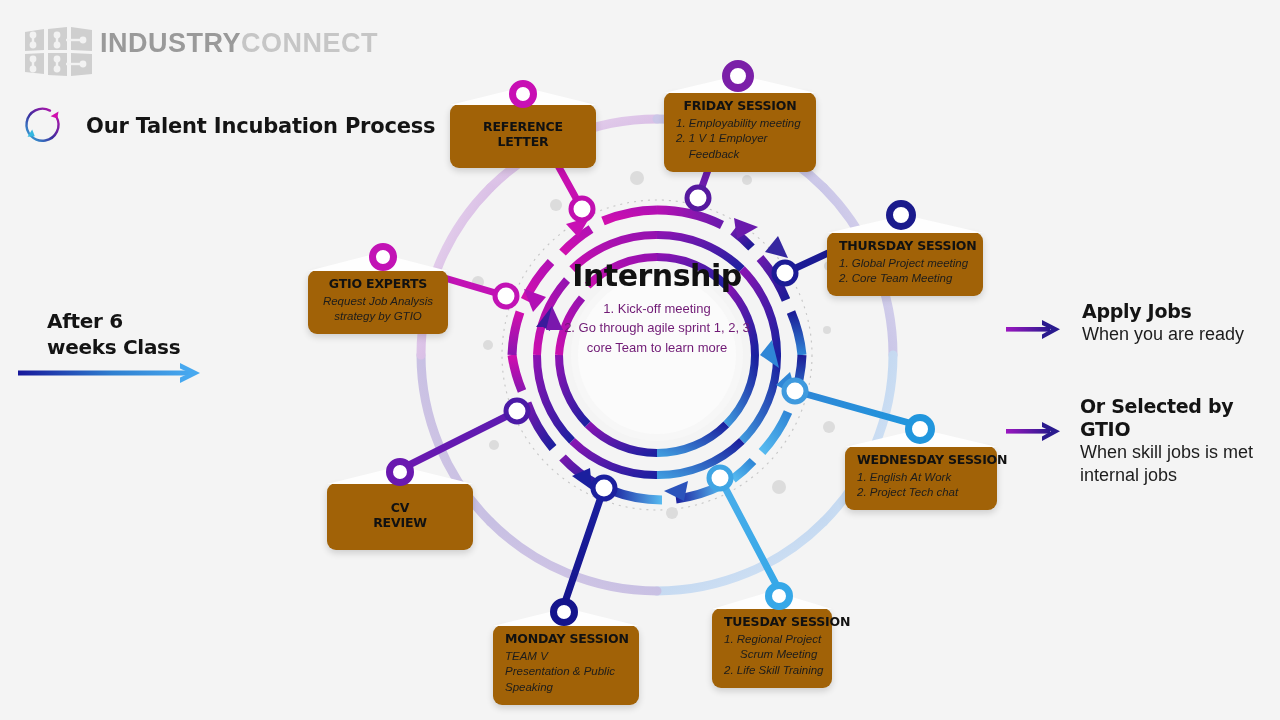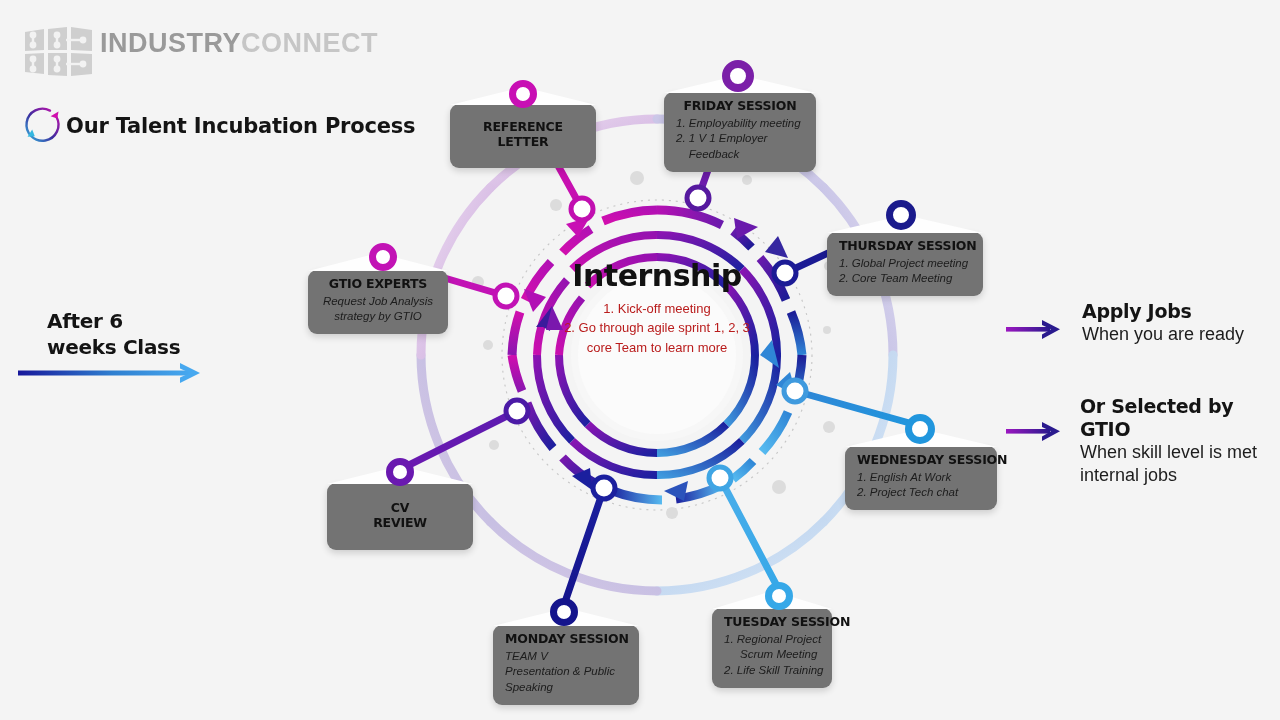--- a/index.html
+++ b/index.html
@@ -14,21 +14,21 @@
 
   
   .brand{position:absolute;left:22px;top:26px;display:flex;align-items:flex-start;gap:2px;}
   .brand-mark{width:76px;height:52px;flex:0 0 auto;}
   .brand-words{padding-top:4px;}
   .brand-line1{font-size:27px;letter-spacing:.5px;line-height:1;font-weight:700;}
   .bw-a{color:#9a9a9a;}
   .bw-b{color:#c6c6c6;}
   .brand-tag{font-size:13px;font-style:italic;color:#b4b4b4;margin-top:4px;letter-spacing:.2px;}
 
-  .title-row{position:absolute;left:20px;top:103px;display:flex;align-items:center;}
+  .title-row{position:absolute;left:20px;top:103px;display:flex;align-items:center;gap:20px;}
   .title-icon{width:46px;height:46px;flex:0 0 auto;}
   .title-text{
     font-family:"DejaVu Sans", sans-serif;
     font-weight:700;font-size:21px;color:#141414;letter-spacing:-0.2px;
     white-space:nowrap;
   }
 
   
   .side-note{position:absolute;}
   .note-head{
@@ -45,21 +45,21 @@
   #right-note-2{left:1080px;top:395px;width:205px;}
   #right-arrow-1{position:absolute;left:1006px;top:318px;}
   #right-arrow-2{position:absolute;left:1006px;top:420px;}
 
   
   #wheel{position:absolute;left:0;top:0;width:1280px;height:720px;}
 
   
   .card{
     position:absolute;
-    background:#737373;
+    background:#a16207;
     border-radius:9px;
     box-shadow:0 3px 7px rgba(0,0,0,.16);
     padding:7px 12px 9px;
     box-sizing:border-box;
   }
   .card::before{
     
     content:"";
     position:absolute;left:0;right:0;top:-17px;height:18px;
     background:#fefefe;
@@ -173,21 +173,21 @@
     <div class="note-sub">When you are ready</div>
   </div>
 
   <svg id="right-arrow-2" width="58" height="24" viewBox="0 0 58 24">
     <rect x="0" y="9" width="44" height="4.6" fill="url(#rg1)"></rect>
     <path d="M36,2 L54,11.3 L36,21 L36,16.5 L45,11.3 L36,7 Z" fill="#2a1a8e"></path>
   </svg>
   <div class="side-note" id="right-note-2">
     <div class="note-head">Or Selected by GTIO</div>
     <div class="note-sub">
-      <span>When skill level is met</span><br>
+      <span>When skill jobs is met</span><br>
       <span>internal jobs</span>
     </div>
   </div>
 
   <svg id="wheel" viewBox="0 0 1280 720">
     <defs>
 
       <linearGradient id="outerTL" x1="1" y1="1" x2="0" y2="0">
         <stop offset="0%" stop-color="#c9a7dc"></stop>
           <stop offset="100%" stop-color="#eddcf1"></stop>
@@ -408,21 +408,21 @@
       <circle cx="517" cy="411" r="11" fill="#fff" stroke="#4b1aa6" stroke-width="5"></circle>
       <circle cx="506" cy="296" r="11" fill="#fff" stroke="#c213b5" stroke-width="5"></circle>
     </g>
 
     <circle cx="657" cy="355" r="86" fill="#f7f7f7"></circle>
     <circle cx="657" cy="355" r="79" fill="#fbfbfb"></circle>
   </svg>
 
   <div style="position:absolute;left:527px;top:260px;width:260px;text-align:center;">
     <div style="font-family:&quot;DejaVu Sans&quot;, sans-serif;font-weight:700;font-size:30px;color:#111;letter-spacing:-0.5px;line-height:1.05;">Internship</div>
-    <div style="font-size:13px;color:#b91c1c;line-height:1.52;margin-top:7px;">
+    <div style="font-size:13px;color:#701a75;line-height:1.52;margin-top:7px;">
       <div>1. Kick-off meeting</div>
       <div>2. Go through agile sprint 1, 2, 3</div>
       <div>core Team to learn more</div>
     </div>
   </div>
 
   <div class="card" id="card-friday" style="left:664px;top:92px;width:152px;">
     <div class="card-title">FRIDAY SESSION</div>
     <div class="card-body">
       <span class="li">1. Employability meeting</span>

